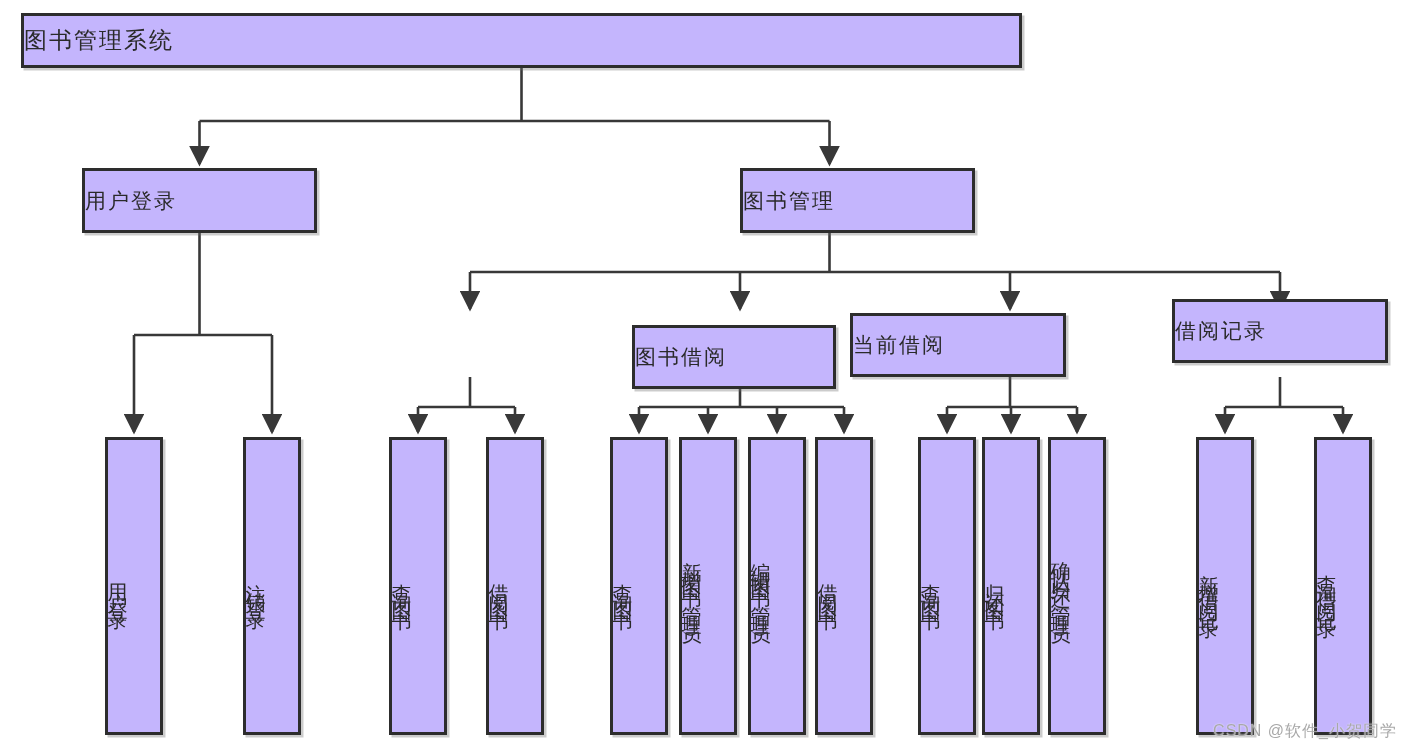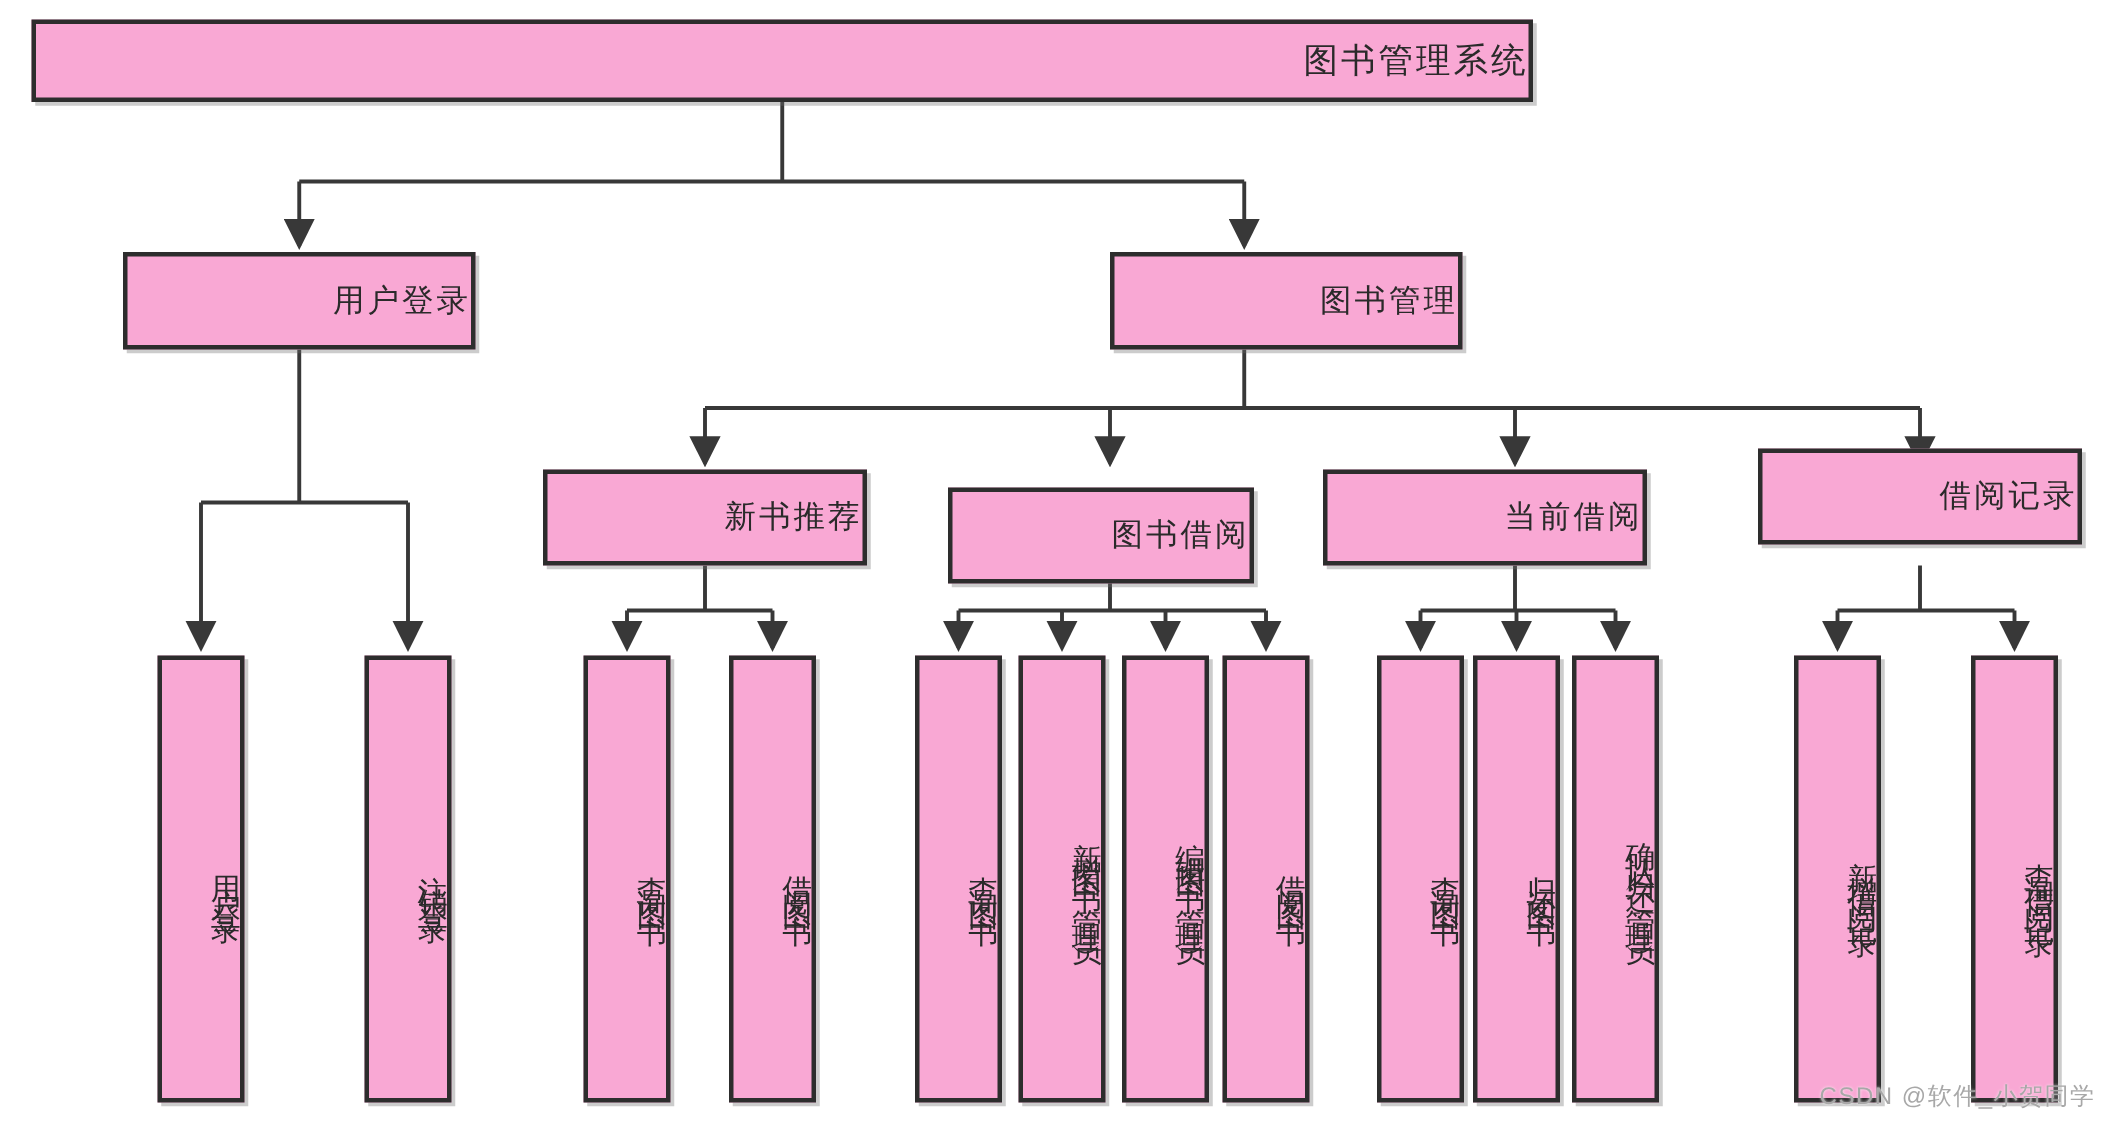--- a/index.html
+++ b/index.html
@@ -26,26 +26,26 @@
     z-index: 0;
   }
   svg.wires path.wire {
     stroke: var(--line);
     stroke-width: 2.6;
     fill: none;
   }
   svg.wires .ah-fill { fill: var(--line); }
   .node {
     position: absolute;
-    background: #f9a8d4;
+    background: #c4b5fd;
     border: 3px solid var(--border);
     box-shadow: 2.5px 2.5px 0 rgba(110,110,110,0.35);
     display: flex;
     align-items: center;
-    justify-content: flex-end;
+    justify-content: flex-start;
     color: var(--text);
     z-index: 1;
   }
   .node.lvl1 span { font-size: 23px; letter-spacing: 2px; }
   .node.lvl2 span, .node.lvl3 span { font-size: 21px; letter-spacing: 2px; }
   .node span { line-height: 1.2; white-space: nowrap; }
   .node.leaf span {
     writing-mode: vertical-rl;
     text-orientation: mixed;
     font-size: 20px;
@@ -121,27 +121,24 @@
     <span>图书管理系统</span>
   </div>
 
   <div class="node lvl2" style="left:82px; top:168px; width:235px; height:65px">
     <span>用户登录</span>
   </div>
   <div class="node lvl2" style="left:740px; top:168px; width:235px; height:65px">
     <span>图书管理</span>
   </div>
 
-  <div class="node lvl3" style="left:362px; top:313px; width:216px; height:64px">
-    <span>新书推荐</span>
-  </div>
   <div class="node lvl3" style="left:632px; top:325px; width:204px; height:64px">
     <span>图书借阅</span>
   </div>
-  <div class="node lvl3" style="left:882px; top:313px; width:216px; height:64px">
+  <div class="node lvl3" style="left:850px; top:313px; width:216px; height:64px">
     <span>当前借阅</span>
   </div>
   <div class="node lvl3" style="left:1172px; top:299px; width:216px; height:64px">
     <span>借阅记录</span>
   </div>
 
   <div class="node leaf" style="left:105px; top:437px; width:58px; height:298px">
     <span>用户登录</span>
   </div>
   <div class="node leaf" style="left:243px; top:437px; width:58px; height:298px">

